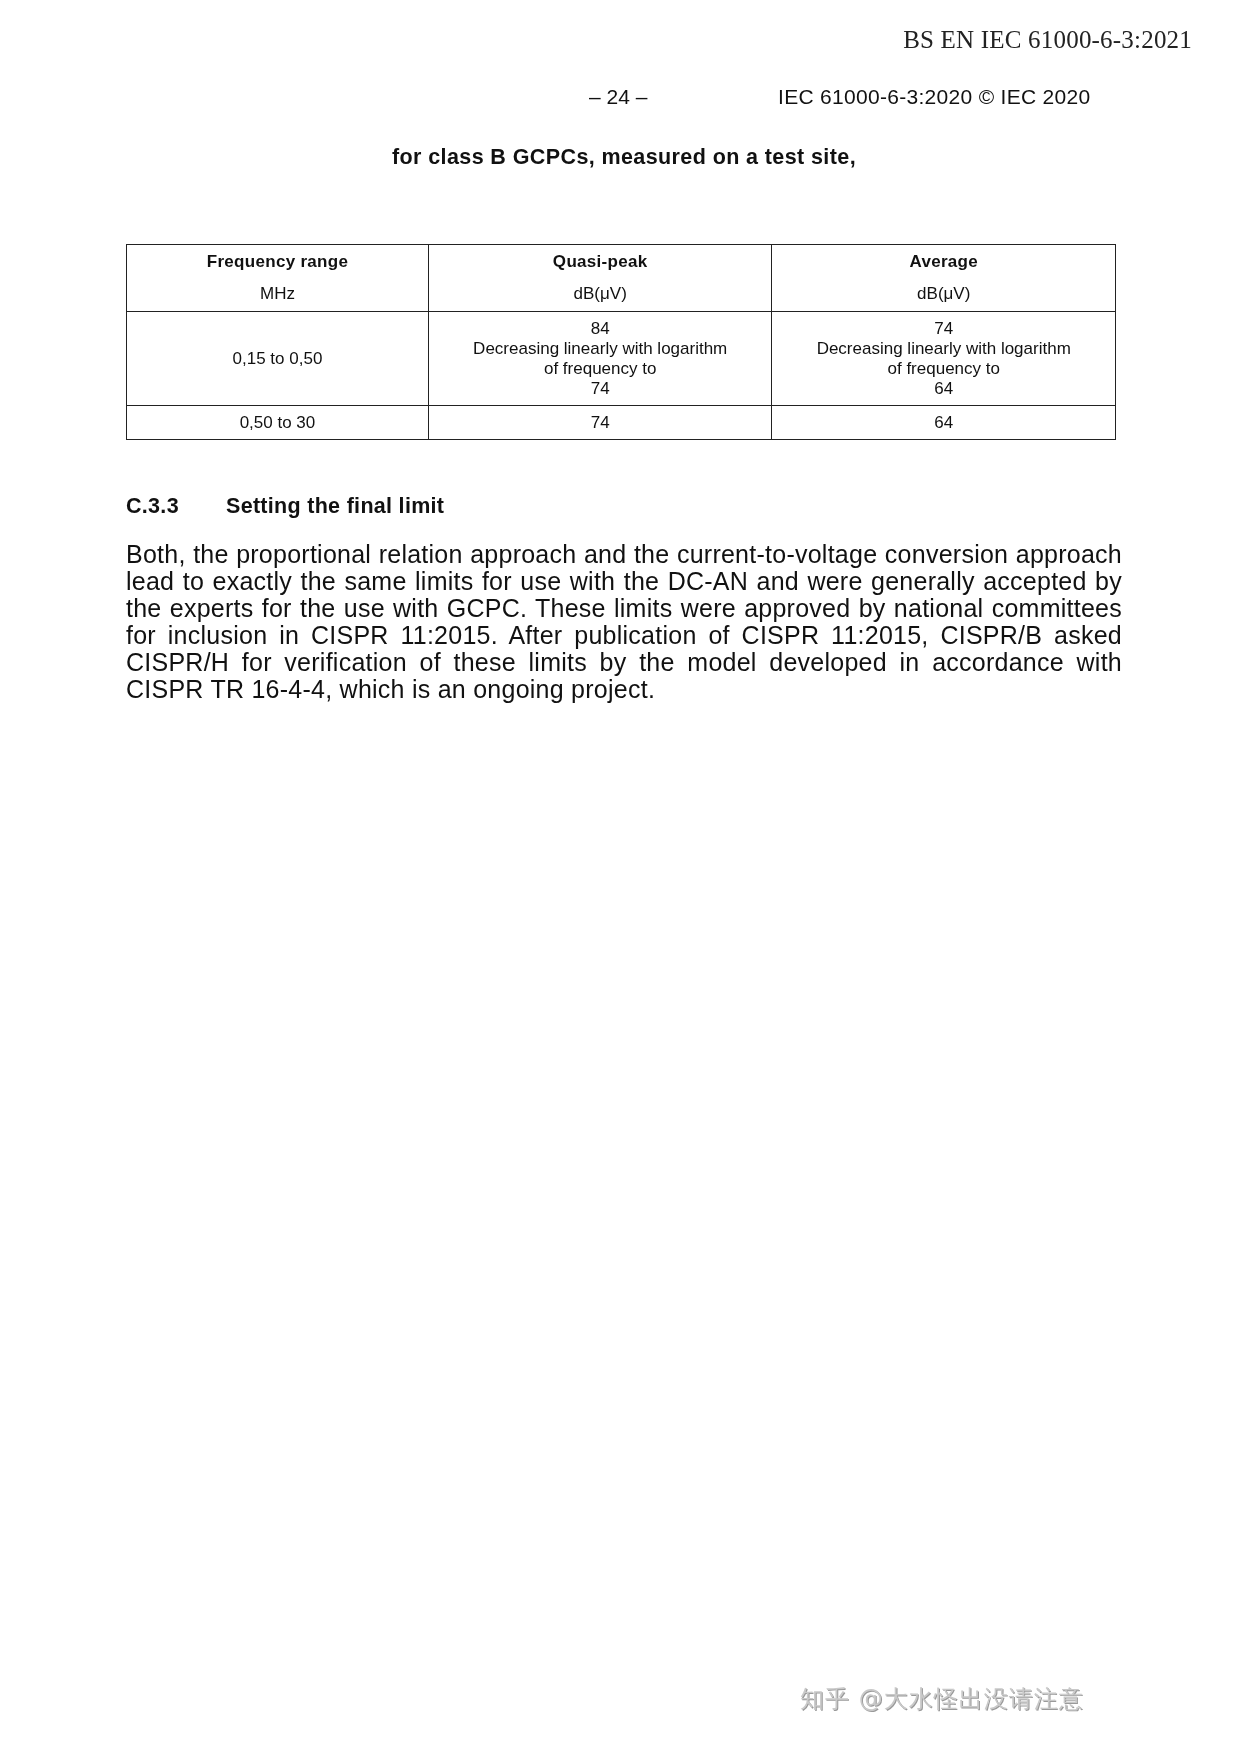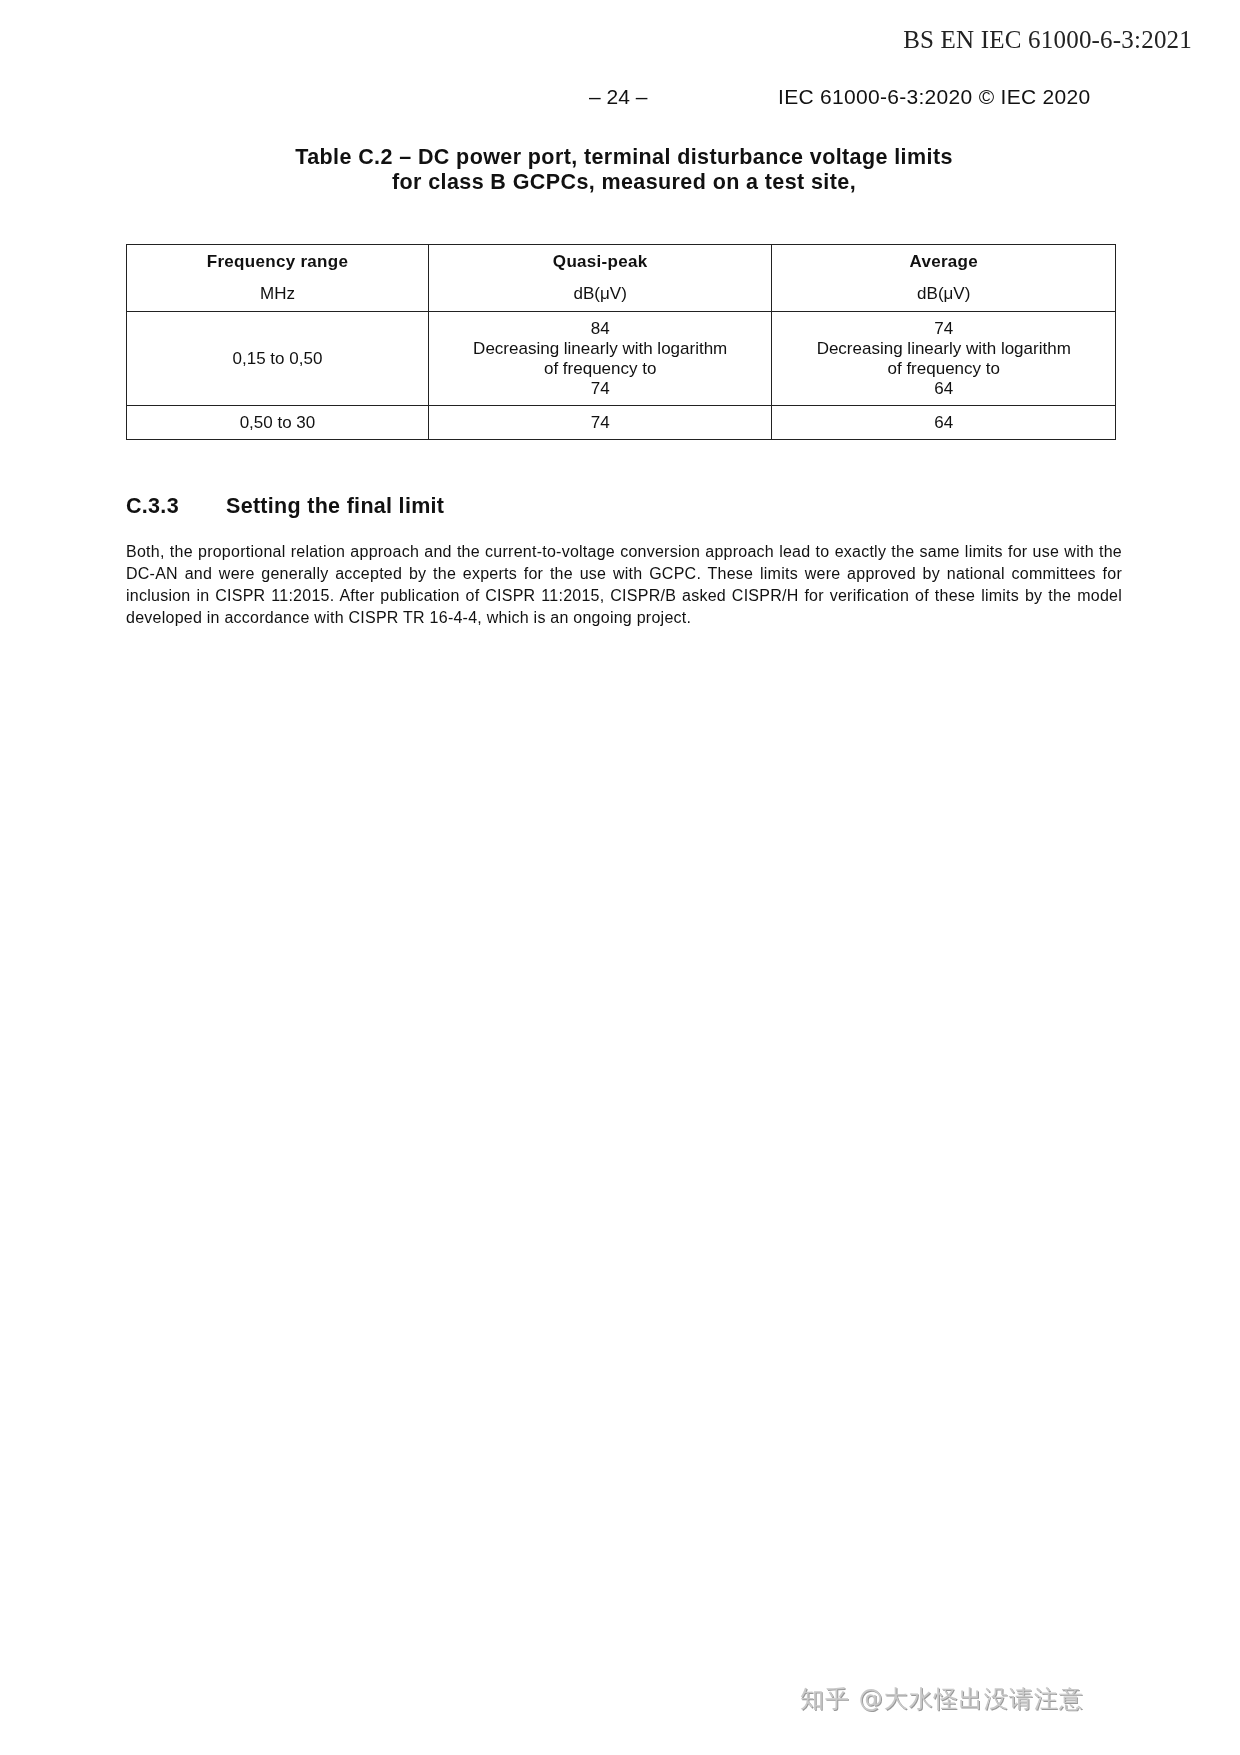--- a/index.html
+++ b/index.html
@@ -18,33 +18,32 @@
   #limits-table .hdr .h1 { font-weight: bold; display: block; margin-bottom: 12px; letter-spacing: 0.3px; }
   #limits-table .r1 td { height: 93px; }
   #limits-table .r2 td { height: 33px; }
   .col1 { width: 303px; }
   .col2 { width: 345px; }
   .col3 { width: 345px; margin-top: 27px; }
 
   #section-heading { position: absolute; left: 126px; top: 494px; font-weight: bold; font-size: 21.5px; letter-spacing: 0.3px; }
   #section-heading .num { display: inline-block; width: 100px; }
 
-  #body-para { position: absolute; left: 126px; width: 996px; top: 541px; font-size: 16px; line-height: 22px; text-align: justify; letter-spacing: 0.25px; }
+  #body-para { position: absolute; left: 126px; width: 996px; top: 541px; font-size: 25px; line-height: 27px; text-align: justify; letter-spacing: 0.25px; }
 
   #watermark { position: absolute; left: 800px; top: 1683px; font-size: 24px; color: #c9c9c9; letter-spacing: 1px; font-family: "DejaVu Sans", sans-serif; text-shadow: 1px 1px 0 #9a9a9a; }
 </style>
 </head>
 <body>
 
 <div id="bs-header">BS EN IEC 61000-6-3:2021</div>
 <div id="page-number" class="sans">– 24 –</div>
 <div id="iec-header" class="sans">IEC 61000-6-3:2020 © IEC 2020</div>
 
 <div id="table-caption" class="sans">
-  <div>Table C.2 – DC power port, terminal disturbance voltage limits</div>
   <div>for class B GCPCs, measured on a test site,</div>
 </div>
 
 <table id="limits-table" class="sans">
   <tbody>
       <tr class="hdr">
     <td class="col1">
       <span class="h1">Frequency range</span>
       <span>MHz</span>
     </td>

